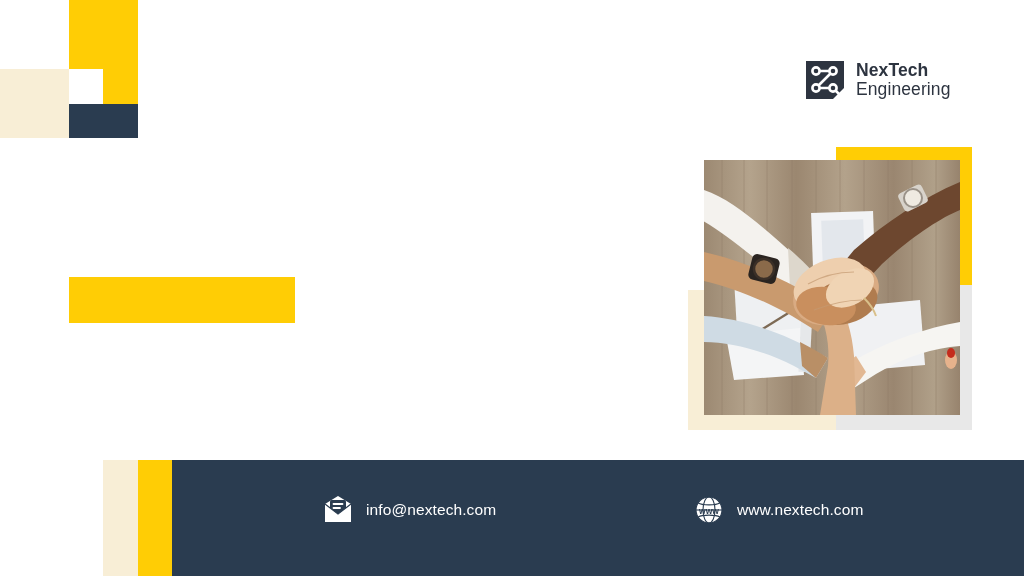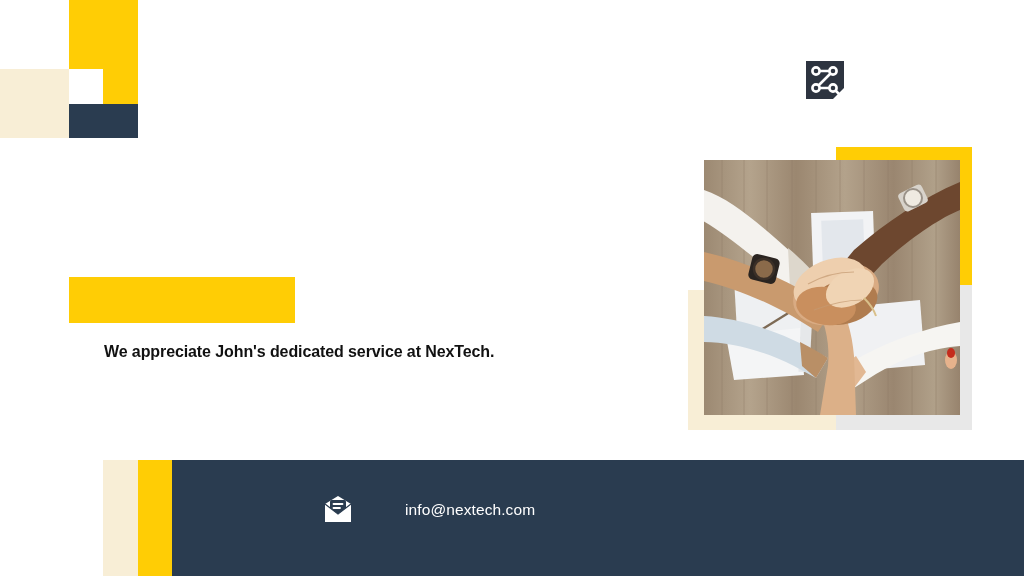--- a/index.html
+++ b/index.html
@@ -172,21 +172,20 @@
   .contact-web   { left: 694px; }
   .contact-icon {
     width: 30px; height: 30px;
     flex: none;
   }
   .contact-text {
     font-size: 15.5px;
     color: #ffffff;
     letter-spacing: 0.1px;
     white-space: nowrap;
-    margin-left: 39px;
   }
 </style>
 </head>
 <body>
 
 <div class="slide">
 
   <div class="deco-cream-left"></div>
   <div class="deco-cream-left2"></div>
   <div class="deco-yellow-top"></div>
@@ -205,24 +204,27 @@
           <line x1="32.5" y1="32.5" x2="37" y2="37"></line>
         </g>
         <g fill="#2d3440" stroke="#ffffff" stroke-width="2.6">
           <circle cx="13" cy="13" r="3.6"></circle>
           <circle cx="30" cy="13" r="3.6"></circle>
           <circle cx="13" cy="30" r="3.6"></circle>
           <circle cx="30" cy="30" r="3.6"></circle>
         </g>
       </svg>
     </span>
+    <span class="logo-text">
+      <div class="logo-line1">NexTech</div>
+      <div class="logo-line2">Engineering</div>
+    </span>
   </div>
 
   <div class="title-highlight"></div>
-  <div class="subtitle">We appreciate John's dedicated service at NexTech.</div>
 
   <div class="photo-yellow"></div>
   <div class="photo-cream"></div>
   <div class="photo-gray"></div>
   <div class="photo">
     <svg viewBox="0 0 256 255" width="256" height="255" aria-hidden="true">
       <defs>
         <linearGradient id="wood" x1="0" y1="0" x2="1" y2="0">
           <stop offset="0" stop-color="#9c8972"></stop>
           <stop offset="0.18" stop-color="#b4a38c"></stop>
@@ -305,14 +307,30 @@
           <line x1="10.5" y1="9" x2="19.5" y2="9"></line>
           <line x1="10.5" y1="13" x2="17" y2="13"></line>
         </g>
         <path d="M2 9 L15 19 L28 9 L28 27 L2 27 Z" fill="#ffffff"></path>
         <path d="M2 9 L15 19 L28 9" fill="none" stroke="#2a3c50" stroke-width="1.2"></path>
       </svg>
     </span>
     <span class="contact-text">info@nextech.com</span>
   </div>
 
+  <div class="contact contact-web">
+    <span class="contact-icon">
+      <svg viewBox="0 0 30 30" width="30" height="30" aria-hidden="true">
+        <circle cx="15" cy="15" r="13" fill="#ffffff"></circle>
+        <g fill="none" stroke="#2a3c50" stroke-width="1.1">
+          <circle cx="15" cy="15" r="13"></circle>
+          <ellipse cx="15" cy="15" rx="6" ry="13"></ellipse>
+          <line x1="2" y1="15" x2="28" y2="15"></line>
+          <path d="M4.2 8 C8 10.5 22 10.5 25.8 8"></path>
+          <path d="M4.2 22 C8 19.5 22 19.5 25.8 22"></path>
+        </g>
+        <text x="15" y="18.6" font-family="'Liberation Sans', sans-serif" font-size="8.5" font-weight="bold" fill="#2a3c50" text-anchor="middle">www</text>
+      </svg>
+    </span>
+    <span class="contact-text">www.nextech.com</span>
+  </div>
 
 </div>
 
 </body></html>

